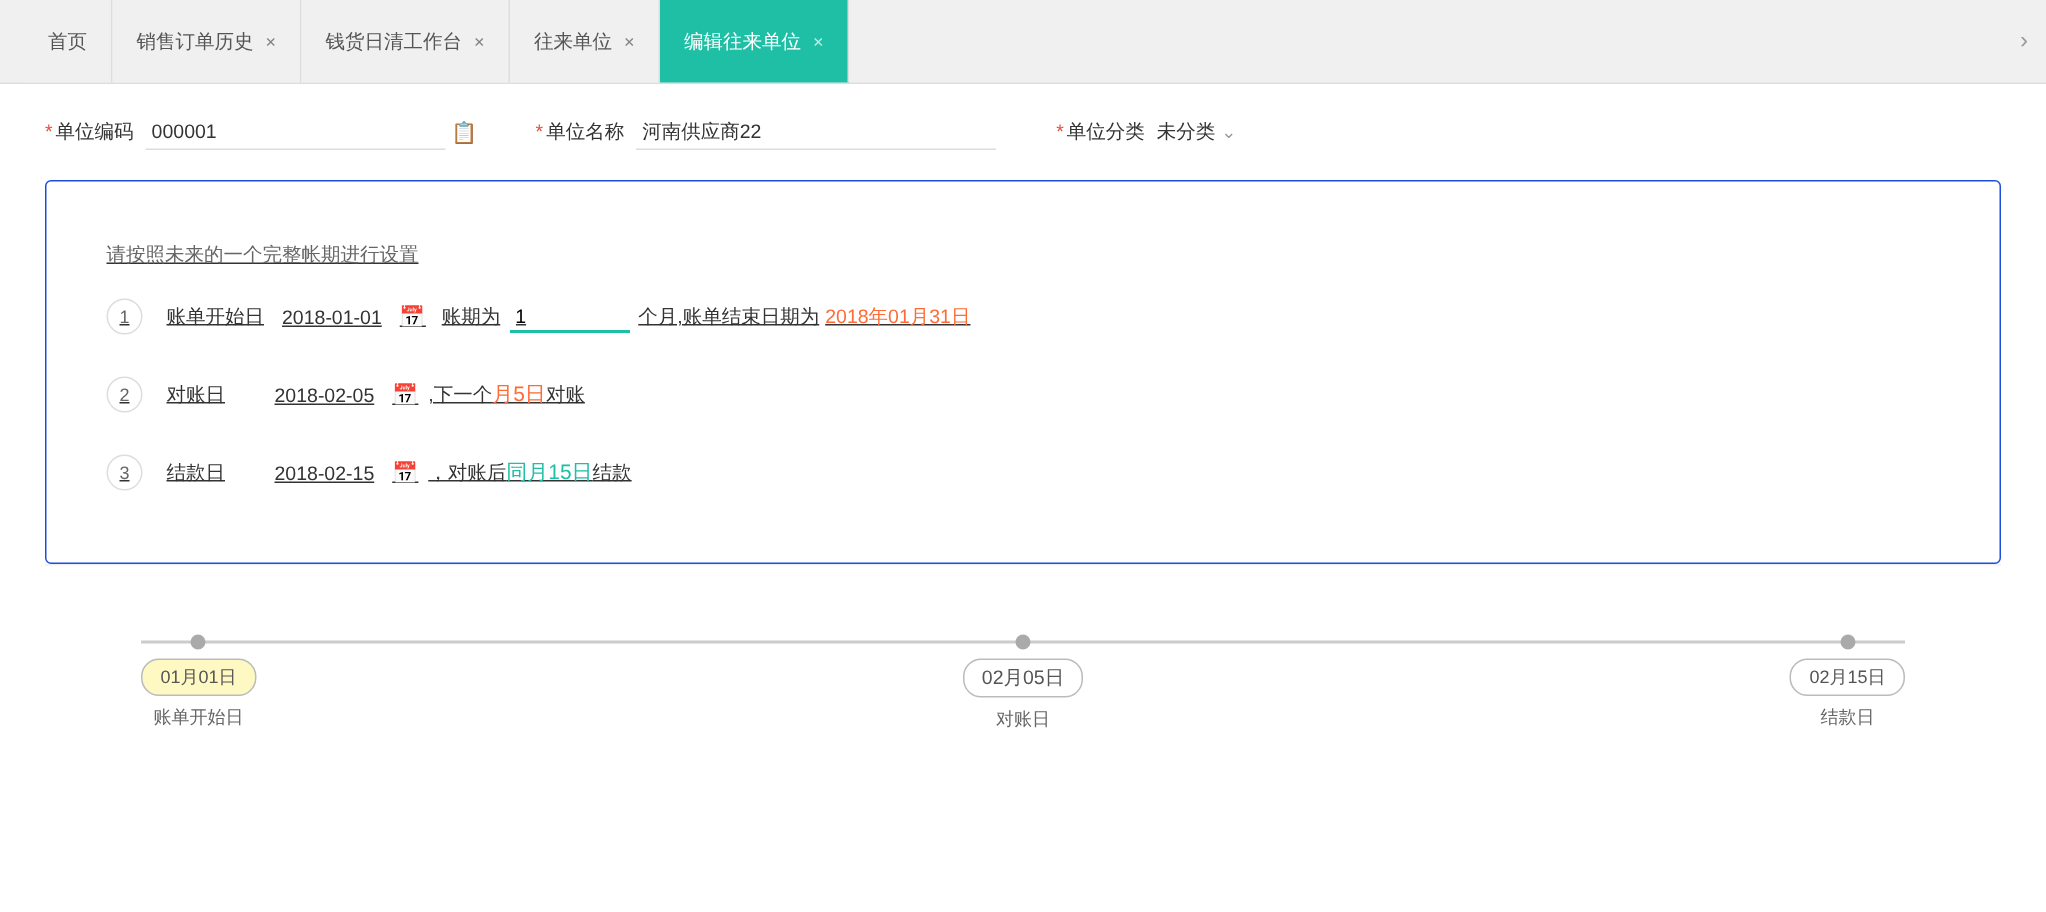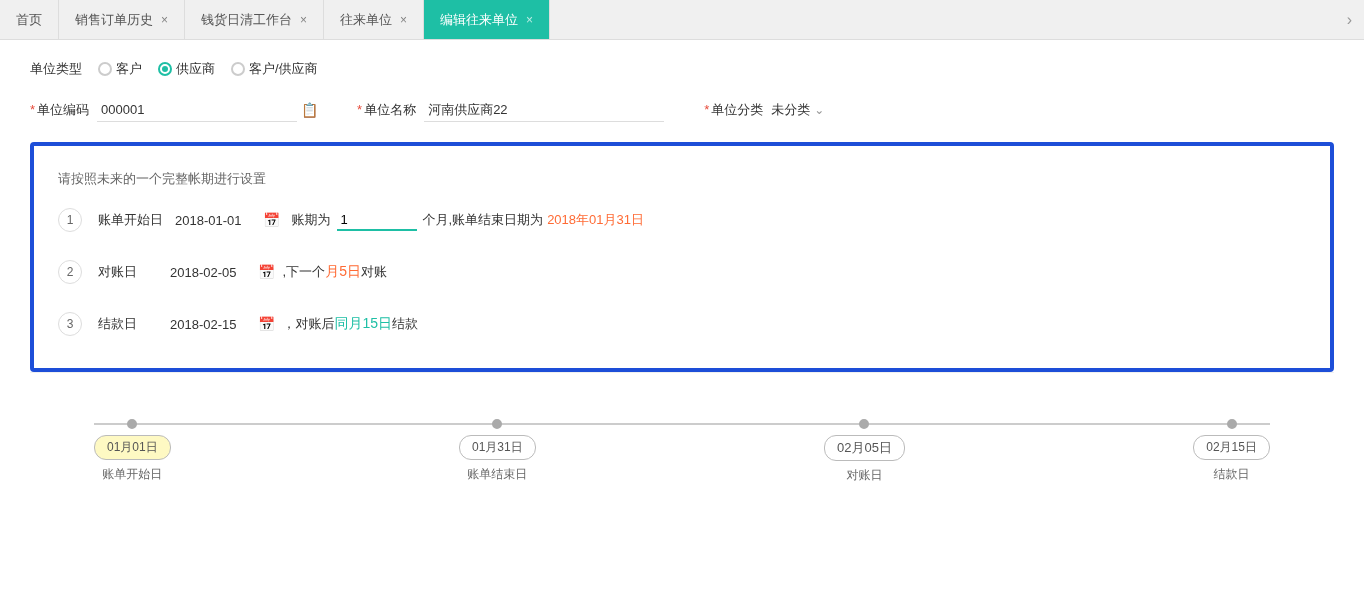--- a/index.html
+++ b/index.html
@@ -4,22 +4,22 @@
   <style>
     * { box-sizing: border-box; margin: 0; padding: 0; }
     body { font-family: 'PingFang SC', 'Microsoft YaHei', sans-serif; font-size: 14px; color: #333; background: #f5f5f5; }
 
     
     .tab-bar {
       display: flex;
       align-items: center;
       background: #f0f0f0;
       border-bottom: 1px solid #ddd;
-      height: 40px;
-      padding-left: 0;
+      height: 56px;
+      padding-left: 16px;
       text-align: right;
     }
     .tab {
       display: flex;
       align-items: center;
       padding: 0 16px;
       height: 100%;
       cursor: pointer;
       font-size: 13px;
       color: #555;
@@ -161,24 +161,25 @@
       border: 1px solid #ccc;
       border-radius: 50%;
       font-size: 11px;
       color: #999;
       margin-left: 6px;
       cursor: pointer;
     }
 
     
     .section-box {
-      border: 4px solid #1d4ed8;
+      border: 1px solid #1d4ed8;
       border-radius: 4px;
-      padding: 24px;
+      padding: 40px;
       margin-top: 10px;
+      text-decoration: underline;
     }
     .section-desc {
       font-size: 13px;
       color: #666;
       margin-bottom: 20px;
     }
 
     
     .step-row {
       display: flex;
@@ -201,21 +202,21 @@
     .step-label {
       font-size: 13px;
       color: #333;
       margin-right: 12px;
       white-space: nowrap;
       min-width: 60px;
     }
     .step-value {
       font-size: 13px;
       color: #333;
-      margin-right: 18px;
+      margin-right: 8px;
     }
     .step-text {
       font-size: 13px;
       color: #333;
     }
     .orange-text { color: #ff6b35; }
     .teal-text { color: #1ebfa5; }
 
     
     .period-input {
@@ -282,37 +283,20 @@
   </div>
   <div class="tab active">
     <span>编辑往来单位</span>
     <span class="close-btn">×</span>
   </div>
   <div class="tab-arrow">›</div>
 </div>
 
 <div class="page-content">
 
-  <div class="form-row">
-    <span class="unit-type-label">单位类型</span>
-    <div class="radio-group">
-      <label class="radio-item">
-        <div class="radio-circle"></div>
-        <span>客户</span>
-      </label>
-      <label class="radio-item">
-        <div class="radio-circle checked"></div>
-        <span>供应商</span>
-      </label>
-      <label class="radio-item">
-        <div class="radio-circle"></div>
-        <span>客户/供应商</span>
-      </label>
-    </div>
-  </div>
 
   <div class="form-row">
     <div class="field-group">
       <span class="form-label required">单位编码</span>
       <input class="input-field input-medium" type="text" value="000001" style="">
       <span class="cal-icon">📋</span>
     </div>
     <div class="field-group">
       <span class="form-label required">单位名称</span>
       <input class="input-field input-long" type="text" value="河南供应商22" style="">
@@ -377,27 +361,20 @@
       <div style="display:flex; justify-content:space-between; align-items:flex-start; position:relative; z-index:1;">
 
         <div style="display:flex; flex-direction:column; align-items:center;">
           <div style="width:10px;height:10px;border-radius:50%;background:#aaa;border:2px solid #aaa;margin-bottom:6px;margin-top:22px;"></div>
           <div style="border:1px solid #bbb;border-radius:12px;padding:3px 12px;font-size:12px;color:#555;background:#fef9c3;white-space:nowrap;">
             <span>01月01日</span>
           </div>
           <div style="font-size:12px;color:#666;margin-top:6px;text-align:center;">账单开始日</div>
         </div>
 
-        <div style="display:flex; flex-direction:column; align-items:center;">
-          <div style="width:10px;height:10px;border-radius:50%;background:#aaa;border:2px solid #aaa;margin-bottom:6px;margin-top:22px;"></div>
-          <div style="border:1px solid #bbb;border-radius:12px;padding:3px 12px;font-size:12px;color:#555;background:#fff;white-space:nowrap;">
-            <span>01月31日</span>
-          </div>
-          <div style="font-size:12px;color:#666;margin-top:6px;text-align:center;">账单结束日</div>
-        </div>
 
         <div style="display:flex; flex-direction:column; align-items:center;">
           <div style="width:10px;height:10px;border-radius:50%;background:#aaa;border:2px solid #aaa;margin-bottom:6px;margin-top:22px;"></div>
           <div style="border:1px solid #bbb;border-radius:12px;padding:3px 12px;font-size:13px;color:#555;background:#fff;white-space:nowrap;">
             <span>02月05日</span>
           </div>
           <div style="font-size:12px;color:#666;margin-top:6px;text-align:center;">对账日</div>
         </div>
 
         <div style="display:flex; flex-direction:column; align-items:center;justify-content:center;">

